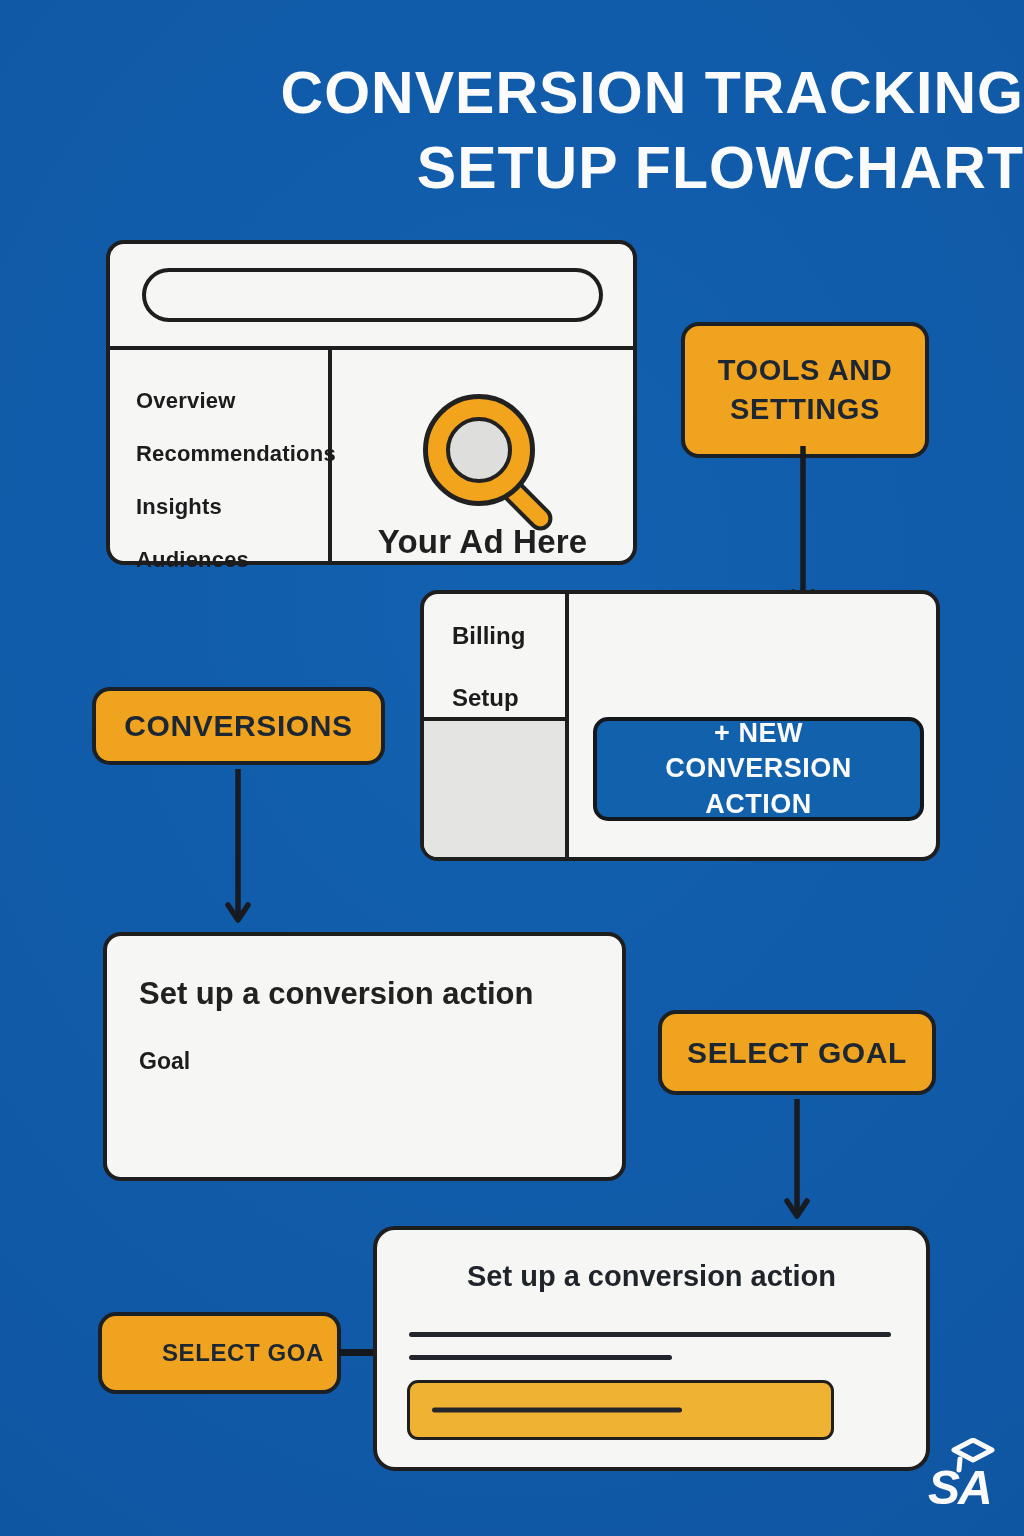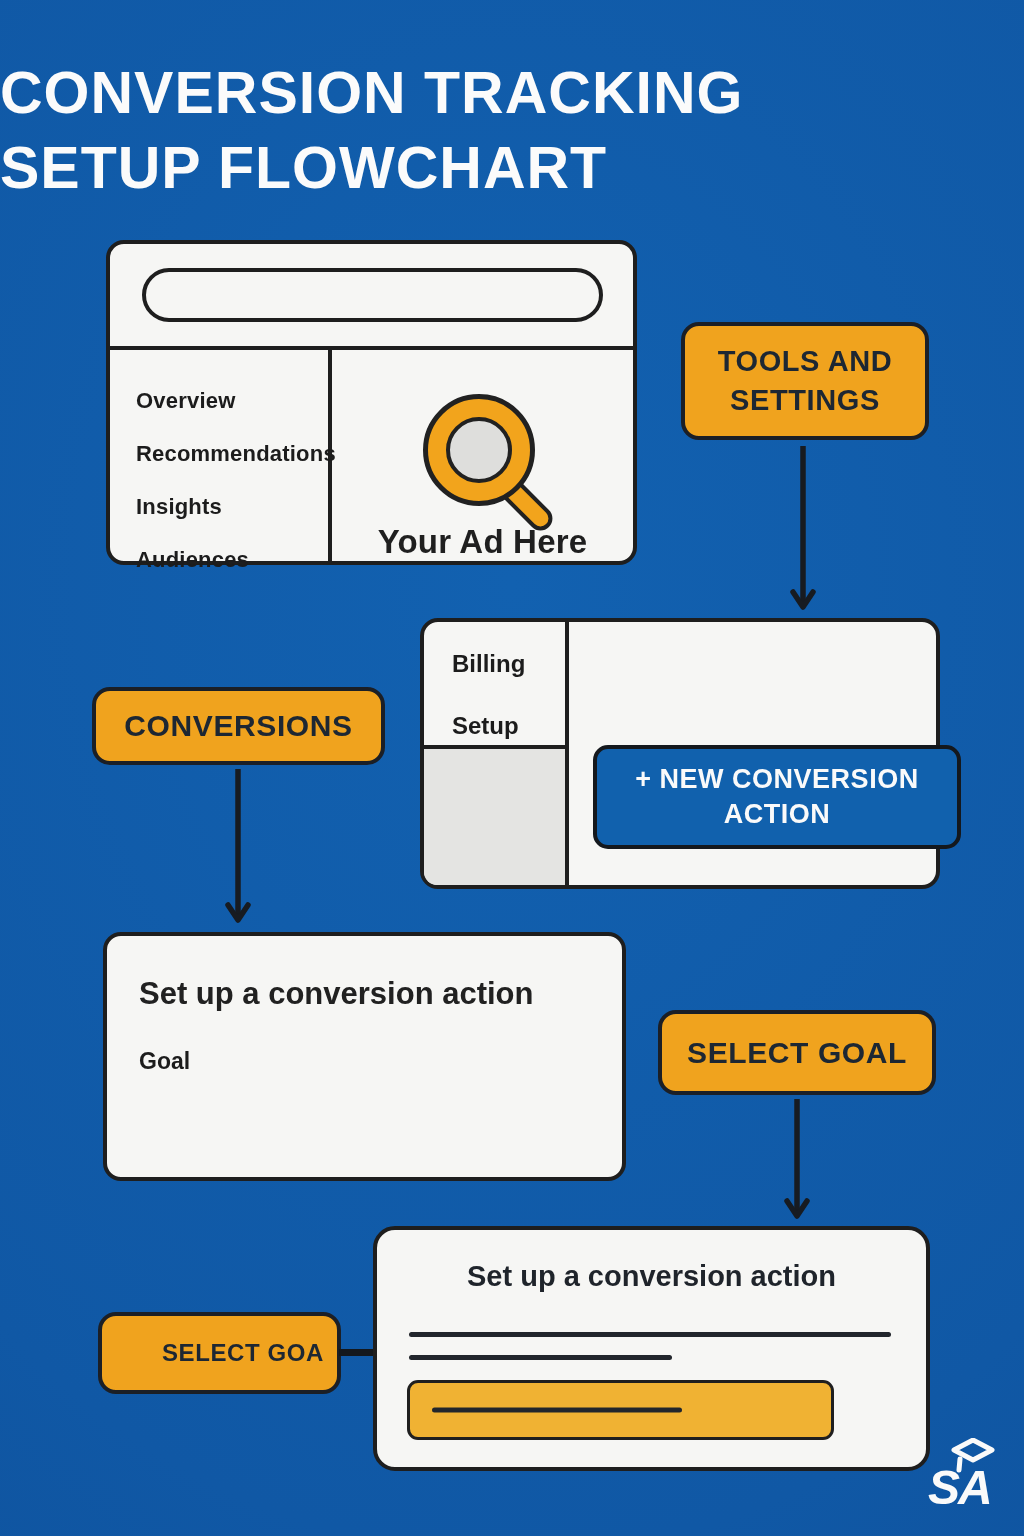--- a/index.html
+++ b/index.html
@@ -5,21 +5,21 @@
   * { margin:0; padding:0; box-sizing:border-box; }
   html,body { background:#0d4c93; }
   .poster {
     position:relative; width:1024px; height:1536px; overflow:hidden;
     font-family:"Liberation Sans", sans-serif;
     background:radial-gradient(140% 115% at 50% 38%, #1261b0 0%, #1058a5 55%, #0d4c95 100%);
   }
   
   .title {
     position:absolute; top:56px; left:0; width:100%;
-    text-align:left; color:#fbfbfb; font-weight:bold;
+    text-align:right; color:#fbfbfb; font-weight:bold;
     font-size:59px; line-height:1.27; letter-spacing:1px;
   }
   .title span { display:block; }
   
   .card {
     position:absolute; background:#f6f6f4;
     border:4px solid #1e1e1e; border-radius:18px;
   }
   
   #card-browser { left:106px; top:240px; width:531px; height:325px; }
@@ -52,39 +52,39 @@
     background:#f2a41c; border:4px solid #212121; border-radius:13px;
     transform:rotate(-45deg);
   }
   .ad-text { font-size:33px; font-weight:bold; color:#1f1f1f; letter-spacing:0.2px; }
   
   .badge {
     position:absolute; background:#f0a31e; border:4px solid #1b1f26; border-radius:18px;
     color:#1d2733; font-weight:bold; text-align:center; letter-spacing:0.6px;
     display:flex; align-items:center; justify-content:center;
   }
-  #badge-tools      { left:681px; top:322px; width:248px; height:118px; font-size:29px; line-height:1.35; padding:16px 26px; }
+  #badge-tools      { left:681px; top:322px; width:248px; height:136px; font-size:29px; line-height:1.35; padding:16px 26px; }
   #badge-conversions{ left:92px;  top:687px; width:293px; height:78px;  font-size:30px; }
   #badge-selectgoal { left:658px; top:1010px; width:278px; height:85px; font-size:30px; }
   #badge-selectgoa  { left:98px;  top:1312px; width:243px; height:82px; font-size:24px;padding-left:47px; }
   
   .arrow { position:absolute; }
   .arrow line, .arrow polyline {
     stroke:#171b21; stroke-width:5.5; fill:none; stroke-linecap:round; stroke-linejoin:round;
   }
   .connector { position:absolute; left:339px; top:1349px; width:36px; height:7px; background:#14181d; }
   
-  #card-conversions { left:420px; top:618px; width:520px; height:271px; }
+  #card-conversions { left:420px; top:590px; width:520px; height:271px; }
   .c2-left-top { position:absolute; left:28px; top:28px; }
   .c2-left-top .mi { font-size:24px; font-weight:bold; color:#1c1c1c; margin-bottom:34px; }
   .c2-hdiv { position:absolute; left:0; top:123px; width:141px; height:4px; background:#1e1e1e; }
   .c2-gray { position:absolute; left:0; top:127px; width:141px; bottom:0; background:#e4e4e2; border-radius:0 0 0 13px; }
   .c2-vdiv { position:absolute; left:141px; top:0; bottom:0; width:4px; background:#1e1e1e; }
   .new-action-btn {
-    position:absolute; left:169px; top:123px; width:368px; height:104px;
+    position:absolute; left:169px; top:123px; width:331px; height:104px;
     background:#1161ad; border:4px solid #14181d; border-radius:15px;
     color:#fafafa; font-size:27px; font-weight:bold; letter-spacing:0.5px; line-height:1.3;
     display:flex; align-items:center; justify-content:center; text-align:center; padding:11px 24px;
   }
   
   #card-goal { left:103px; top:932px; width:523px; height:249px; }
   .c3-heading { position:absolute; left:32px; top:40px; font-size:31px; font-weight:bold; color:#212121; }
   .c3-goal-label { position:absolute; left:32px; top:112px; font-size:23px; font-weight:bold; color:#1c1c1c; }
   .goal-select {
     position:absolute; left:27px; top:148px; width:468px; height:49px;

